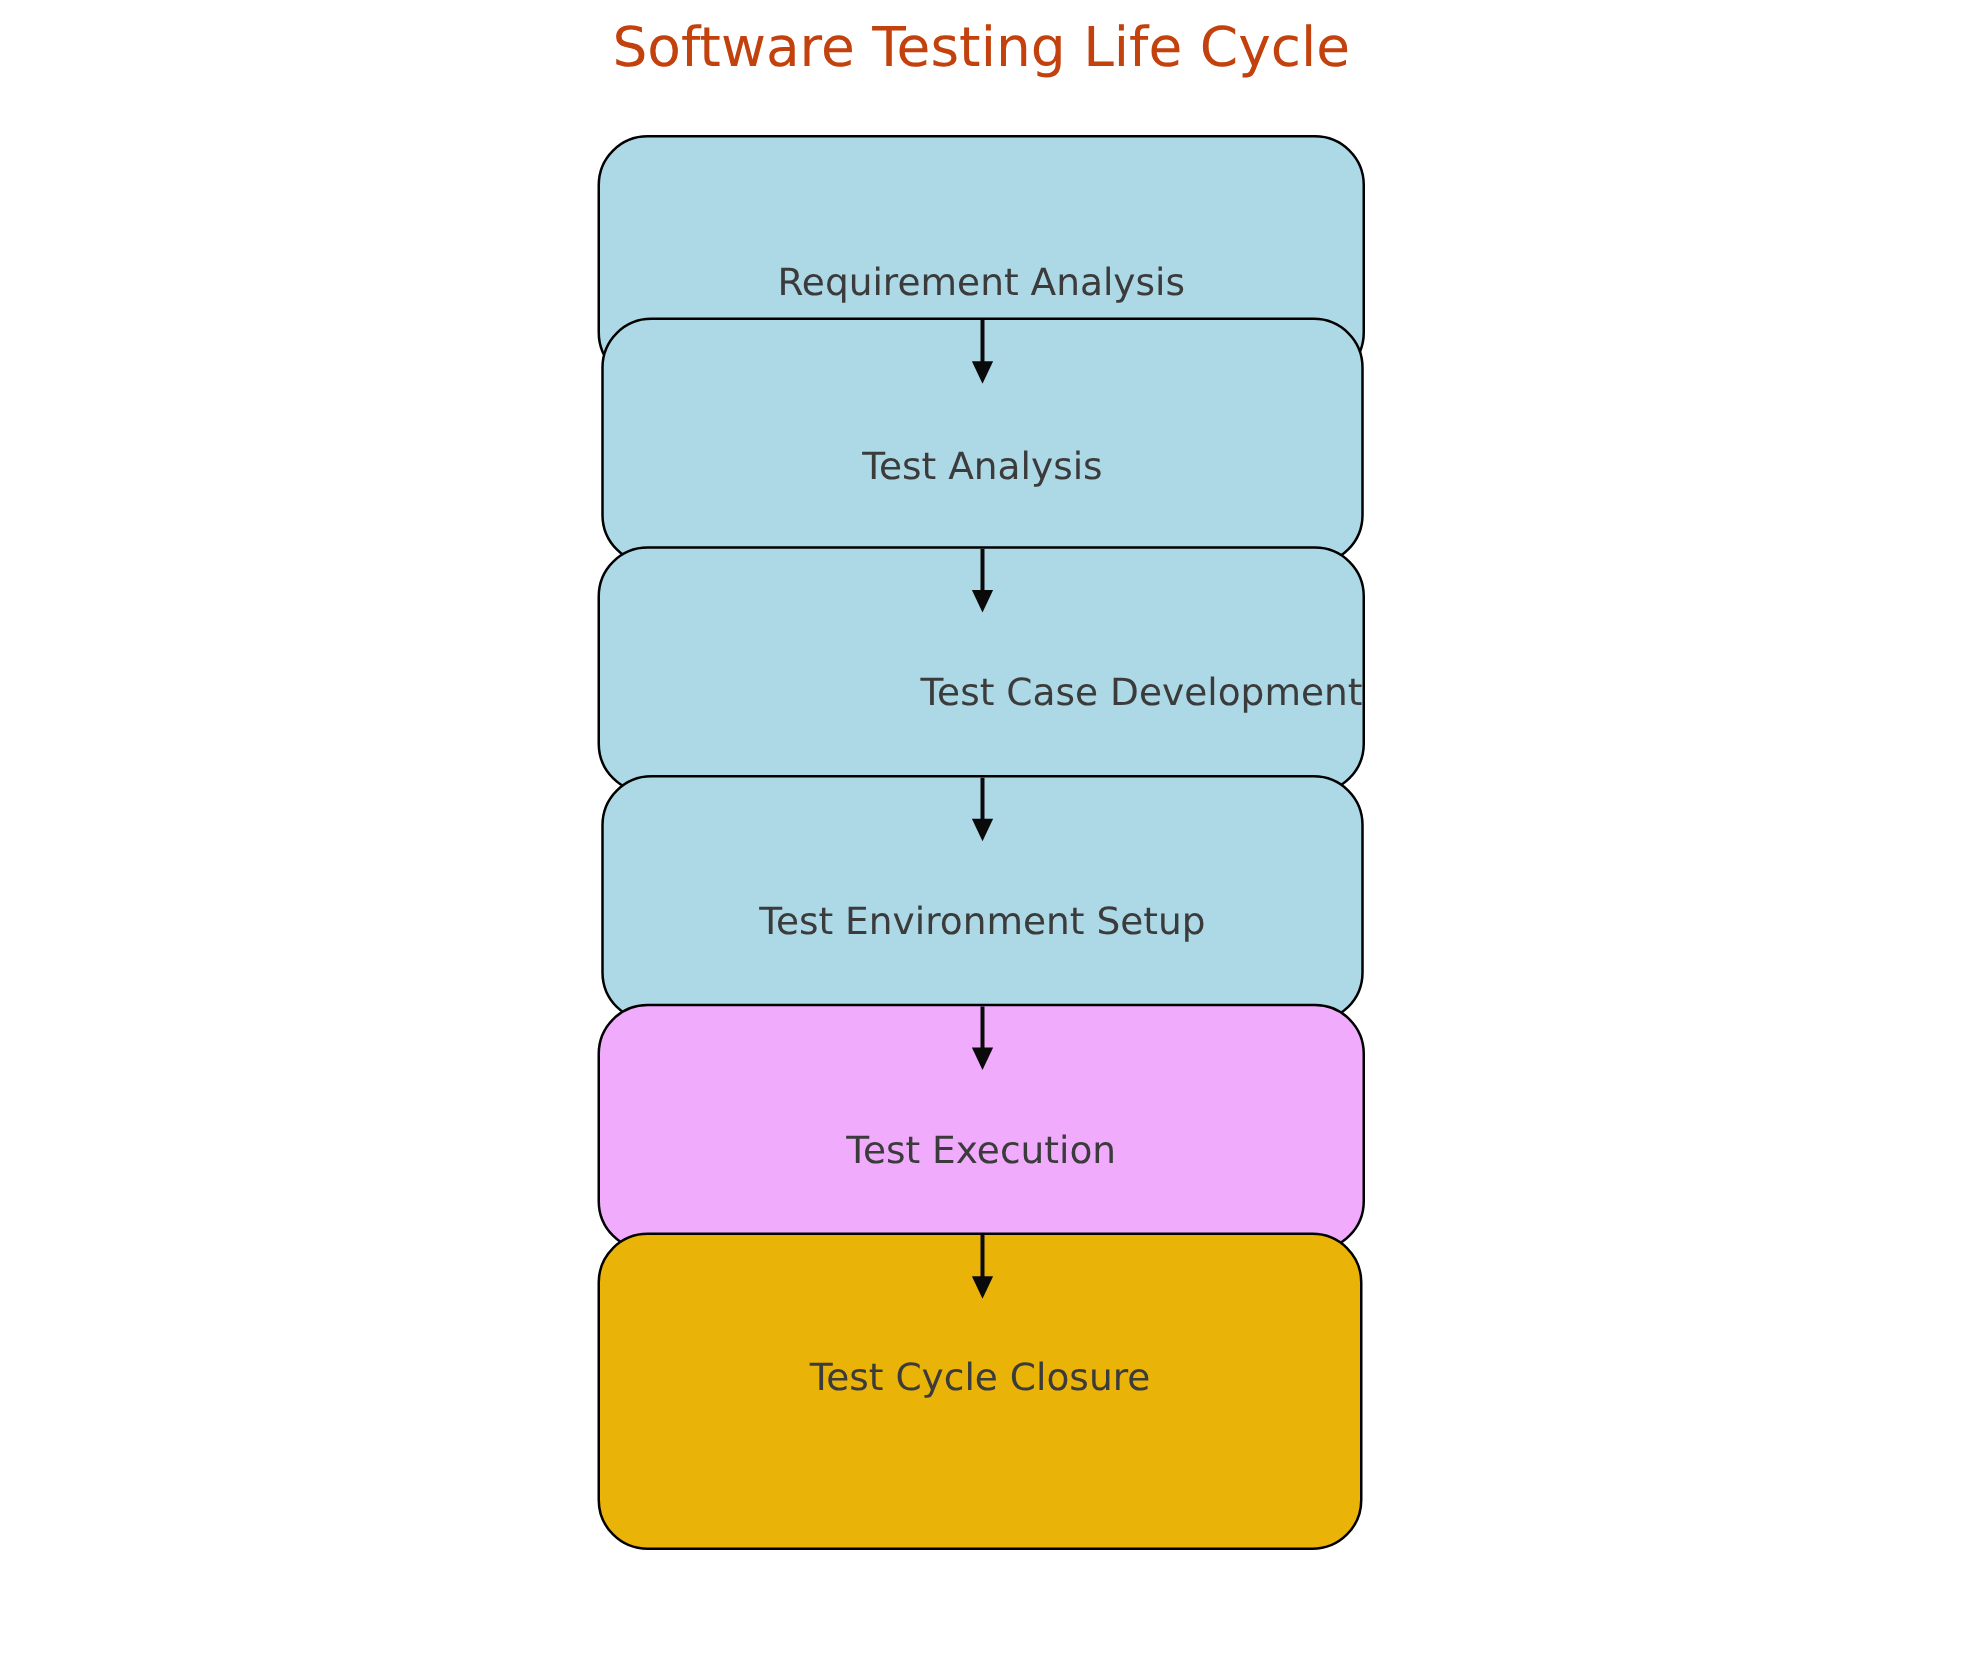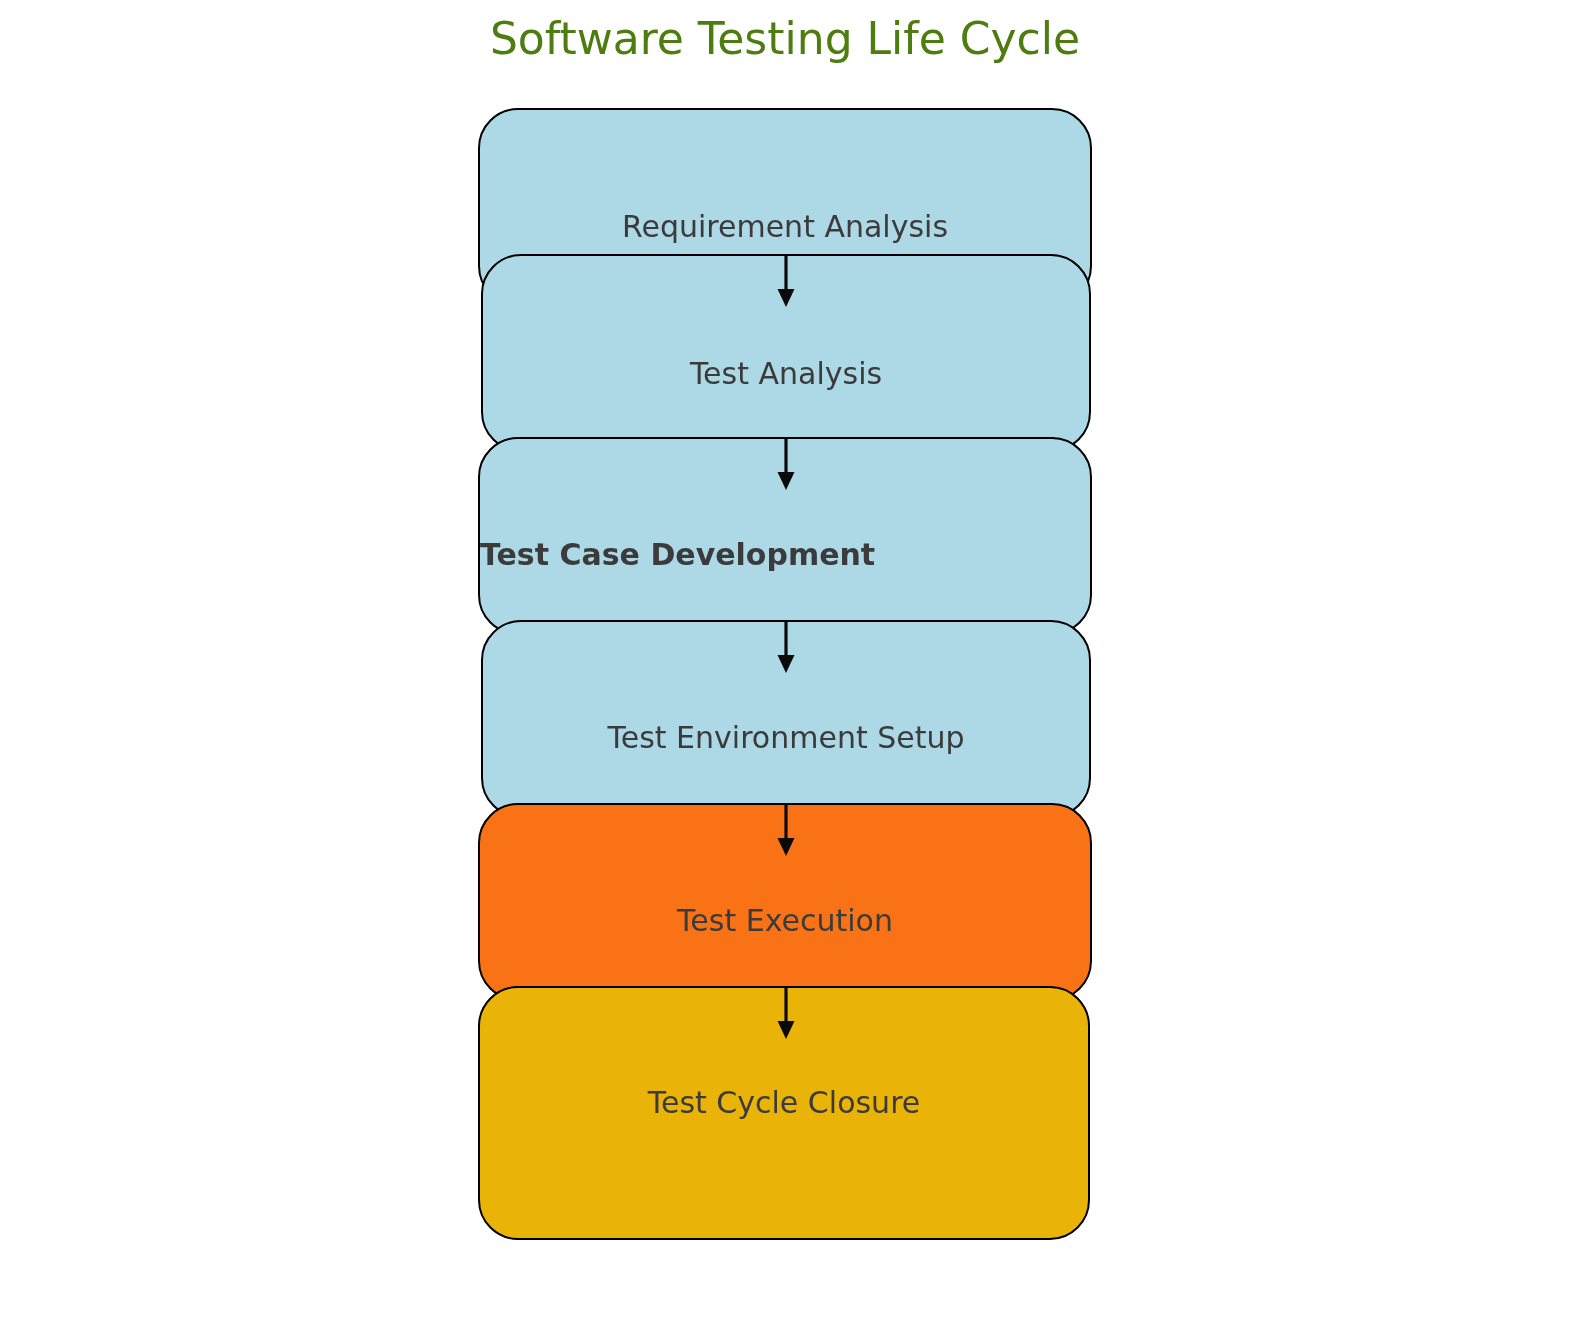--- a/index.html
+++ b/index.html
@@ -16,21 +16,21 @@
     font-family: "DejaVu Sans", sans-serif;
   }
   #title-shift {
     position: absolute;
     left: 478px;
     top: 13px;
     width: 614px;
     text-align: center;
     font-size: 44px;
     font-weight: 400;
-    color: #4d7c0f;
+    color: #c2410c;
     white-space: nowrap;
   }
   .flow-stage {
     position: absolute;
     box-sizing: border-box;
     background: #addbe8;
     border: 2.6px solid #0a0a0a;
     border-radius: 40px;
     display: flex;
     align-items: center;
@@ -59,26 +59,26 @@
   <div id="title-shift">Software Testing Life Cycle</div>
 
   <div id="stages-layer">
       <div class="flow-stage" style="left: 478px; top: 72px; width: 614px; height: 198px; background: rgb(173, 216, 230); border-color: rgb(0, 0, 0); z-index: 10; margin-top: 36px;">
         <span class="stage-label" style="color: rgb(59, 59, 59); position: absolute; left: 0px; width: 100%; text-align: center; top: 102px;">Requirement Analysis</span>
       </div>
       <div class="flow-stage" style="left: 481px; top: 254px; width: 610px; height: 198px; background: rgb(173, 216, 230); border-color: rgb(0, 0, 0); z-index: 11;">
         <span class="stage-label" style="color: rgb(59, 59, 59); position: absolute; left: 0px; width: 100%; text-align: center; top: 103px;">Test Analysis</span>
       </div>
       <div class="flow-stage" style="left: 478px; top: 437px; width: 614px; height: 198px; background: rgb(173, 216, 230); border-color: rgb(0, 0, 0); z-index: 12;">
-        <span class="stage-label" style="color: rgb(59, 59, 59); position: absolute; left: 0px; width: 100%; text-align: left; top: 101px; font-weight: bold;">Test Case Development</span>
+        <span class="stage-label" style="color: rgb(59, 59, 59); position: absolute; left: 0px; width: 100%; text-align: right; top: 101px;">Test Case Development</span>
       </div>
       <div class="flow-stage" style="left: 481px; top: 620px; width: 610px; height: 198px; background: rgb(173, 216, 230); border-color: rgb(0, 0, 0); z-index: 13; padding-left: 28px;">
         <span class="stage-label" style="color: rgb(59, 59, 59); position: absolute; left: 0px; width: 100%; text-align: center; top: 101px;">Test Environment Setup</span>
       </div>
-      <div class="flow-stage" style="left: 478px; top: 803px; width: 614px; height: 198px; background: #f97316; border-color: rgb(0, 0, 0); z-index: 14;">
+      <div class="flow-stage" style="left: 478px; top: 803px; width: 614px; height: 198px; background: #f0abfc; border-color: rgb(0, 0, 0); z-index: 14;">
         <span class="stage-label" style="color: rgb(59, 59, 59); position: absolute; left: 0px; width: 100%; text-align: center; top: 101px;">Test Execution</span>
       </div>
       <div class="flow-stage" style="left: 478px; top: 986px; width: 612px; height: 254px; background: #eab308; border-color: rgb(0, 0, 0); z-index: 15;">
         <span class="stage-label" style="color: rgb(59, 59, 59); position: absolute; left: 0px; width: 100%; text-align: center; top: 100px;">Test Cycle Closure</span>
       </div>
     </div>
   <div id="arrows-layer">
       <div class="flow-arrow" style="left: 766px; top: 256px; height: 51px; z-index: 100;"><svg width="40" height="51" viewBox="0 0 40 51">
           <line x1="20" y1="0" x2="20" y2="35" stroke="#0a0a0a" stroke-width="3.2"></line>
           <polygon points="20,51 11.5,33 28.5,33" fill="#0a0a0a"></polygon>

